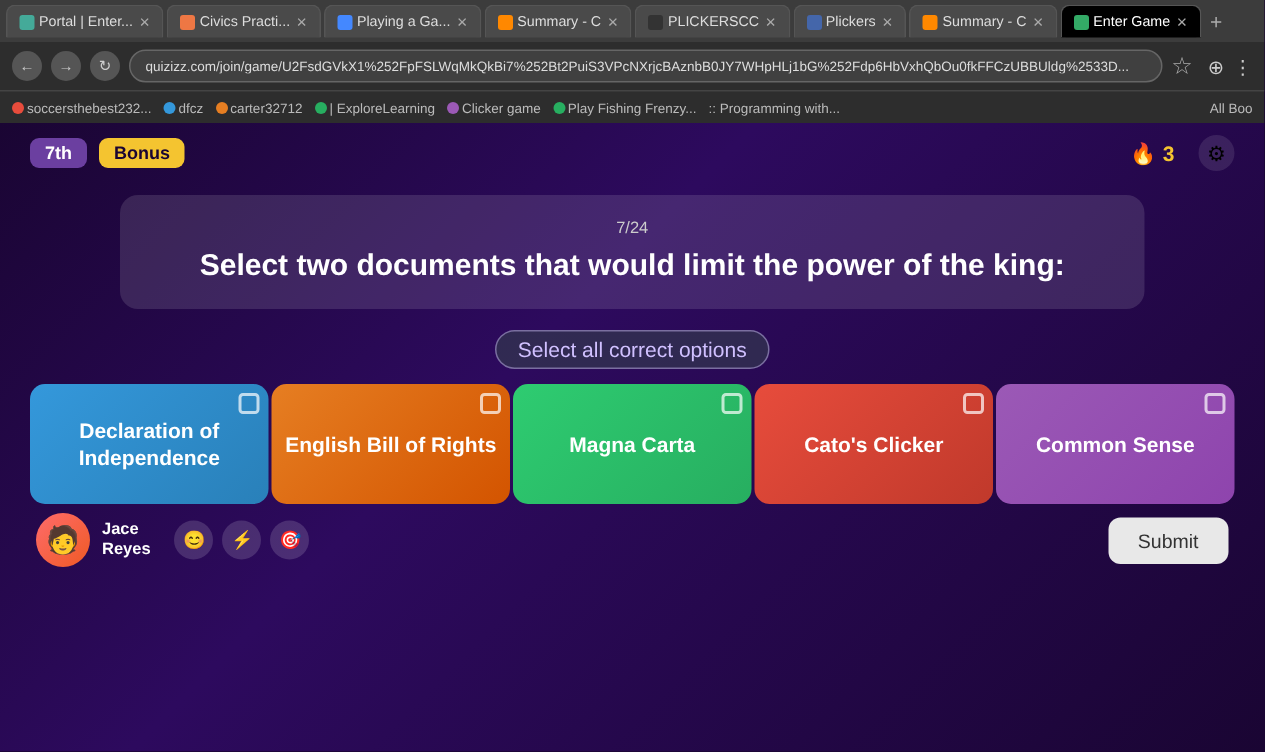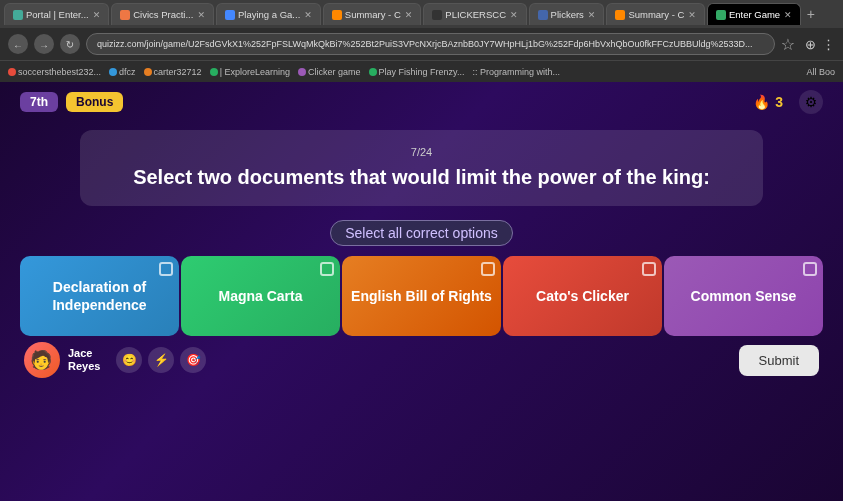--- a/index.html
+++ b/index.html
@@ -411,27 +411,27 @@
     <div class="question-text">Select two documents that would limit the power of the king:</div>
   </div>
 
   <div class="select-all-label">Select all correct options</div>
 
   <div class="options-row">
     <div class="option-card option-card-1">
       <div class="checkbox"></div>
       <span>Declaration of Independence</span>
     </div>
+    <div class="option-card option-card-3">
+      <div class="checkbox"></div>
+      <span>English Bill of Rights</span>
+    </div>
     <div class="option-card option-card-2">
       <div class="checkbox"></div>
       <span>Magna Carta</span>
-    </div>
-    <div class="option-card option-card-3">
-      <div class="checkbox"></div>
-      <span>English Bill of Rights</span>
     </div>
     <div class="option-card option-card-4">
       <div class="checkbox"></div>
       <span>Cato's Clicker</span>
     </div>
     <div class="option-card option-card-5">
       <div class="checkbox"></div>
       <span>Common Sense</span>
     </div>
   </div>

